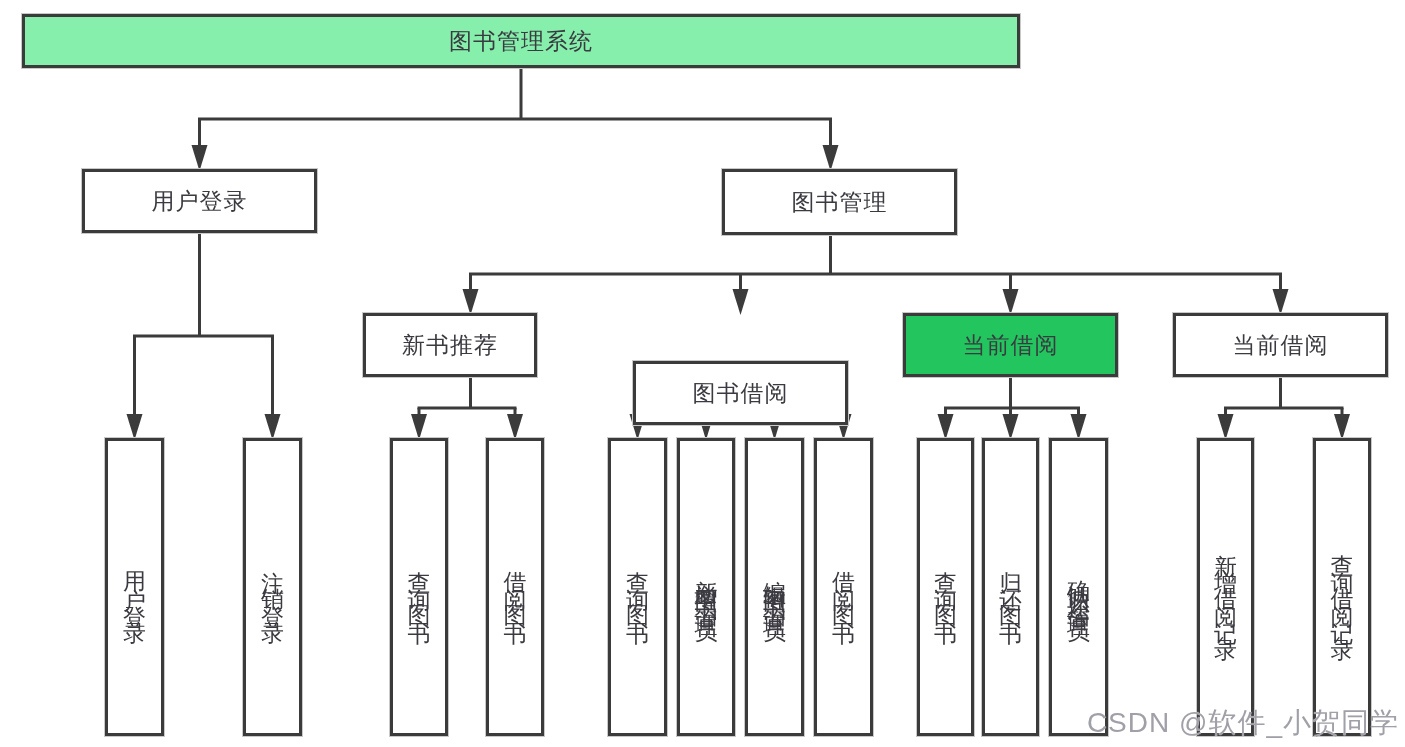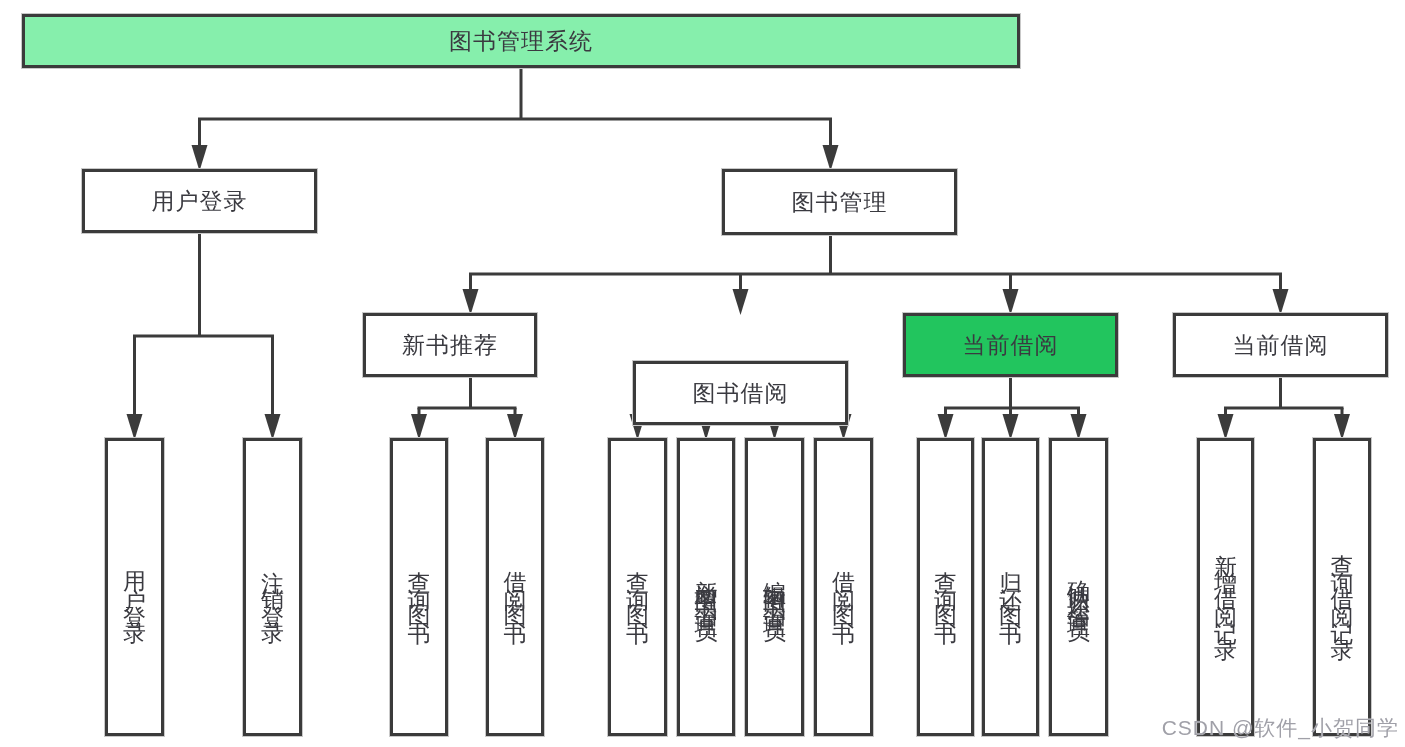--- a/index.html
+++ b/index.html
@@ -33,21 +33,21 @@
     text-orientation: mixed;
     font-size: 23px;
     line-height: 1;
     white-space: nowrap;
     color: #3a3a40;
   }
   #watermark {
     position: absolute;
     right: 6px;
     bottom: 5px;
-    font-size: 21px;
+    font-size: 28px;
     color: #a0a0a8;
     letter-spacing: 1px;
     white-space: nowrap;
     text-shadow: 0 0 1px #ffffff;
   }
 </style>
 </head>
 <body>
 
 <div id="canvas">

